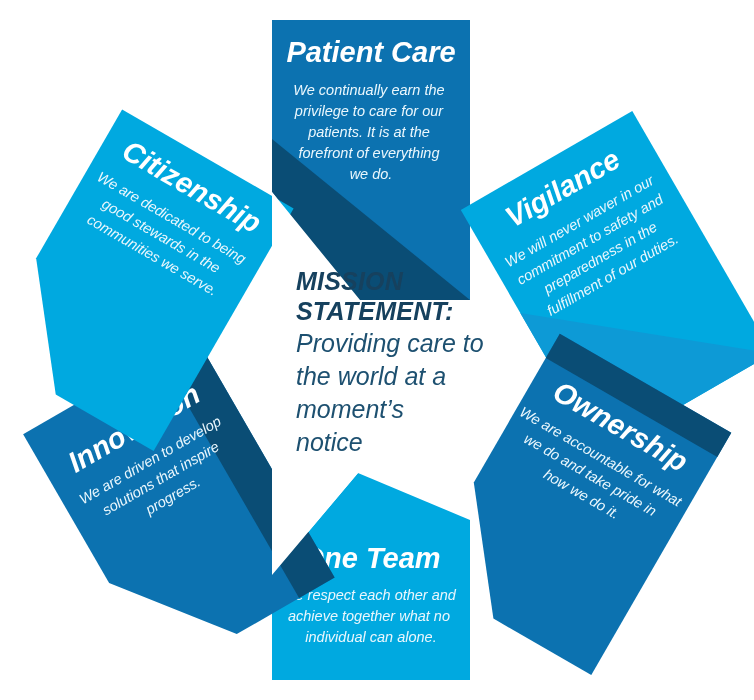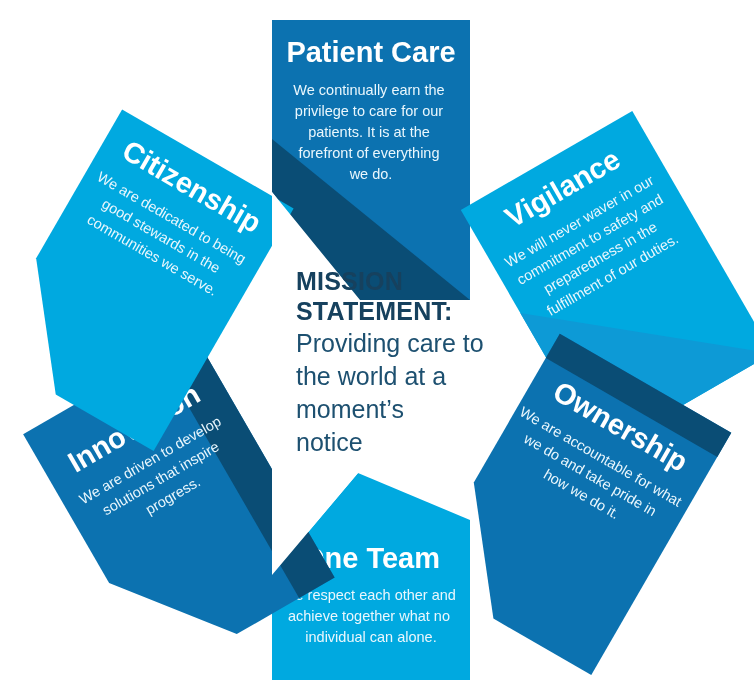--- a/index.html
+++ b/index.html
@@ -11,20 +11,21 @@
     width: 754px;
     height: 700px;
     font-family: "Liberation Sans", sans-serif;
     overflow: hidden;
   }
   #diagram-root {
     position: relative;
     width: 754px;
     height: 676px;
     background: #ffffff;
+    font-style: italic;
   }
   svg#pinwheel {
     display: block;
     width: 754px;
     height: 700px;
   }
   .petal-title {
     font-family: "Liberation Sans", sans-serif;
     font-weight: bold;
     fill: #ffffff;

